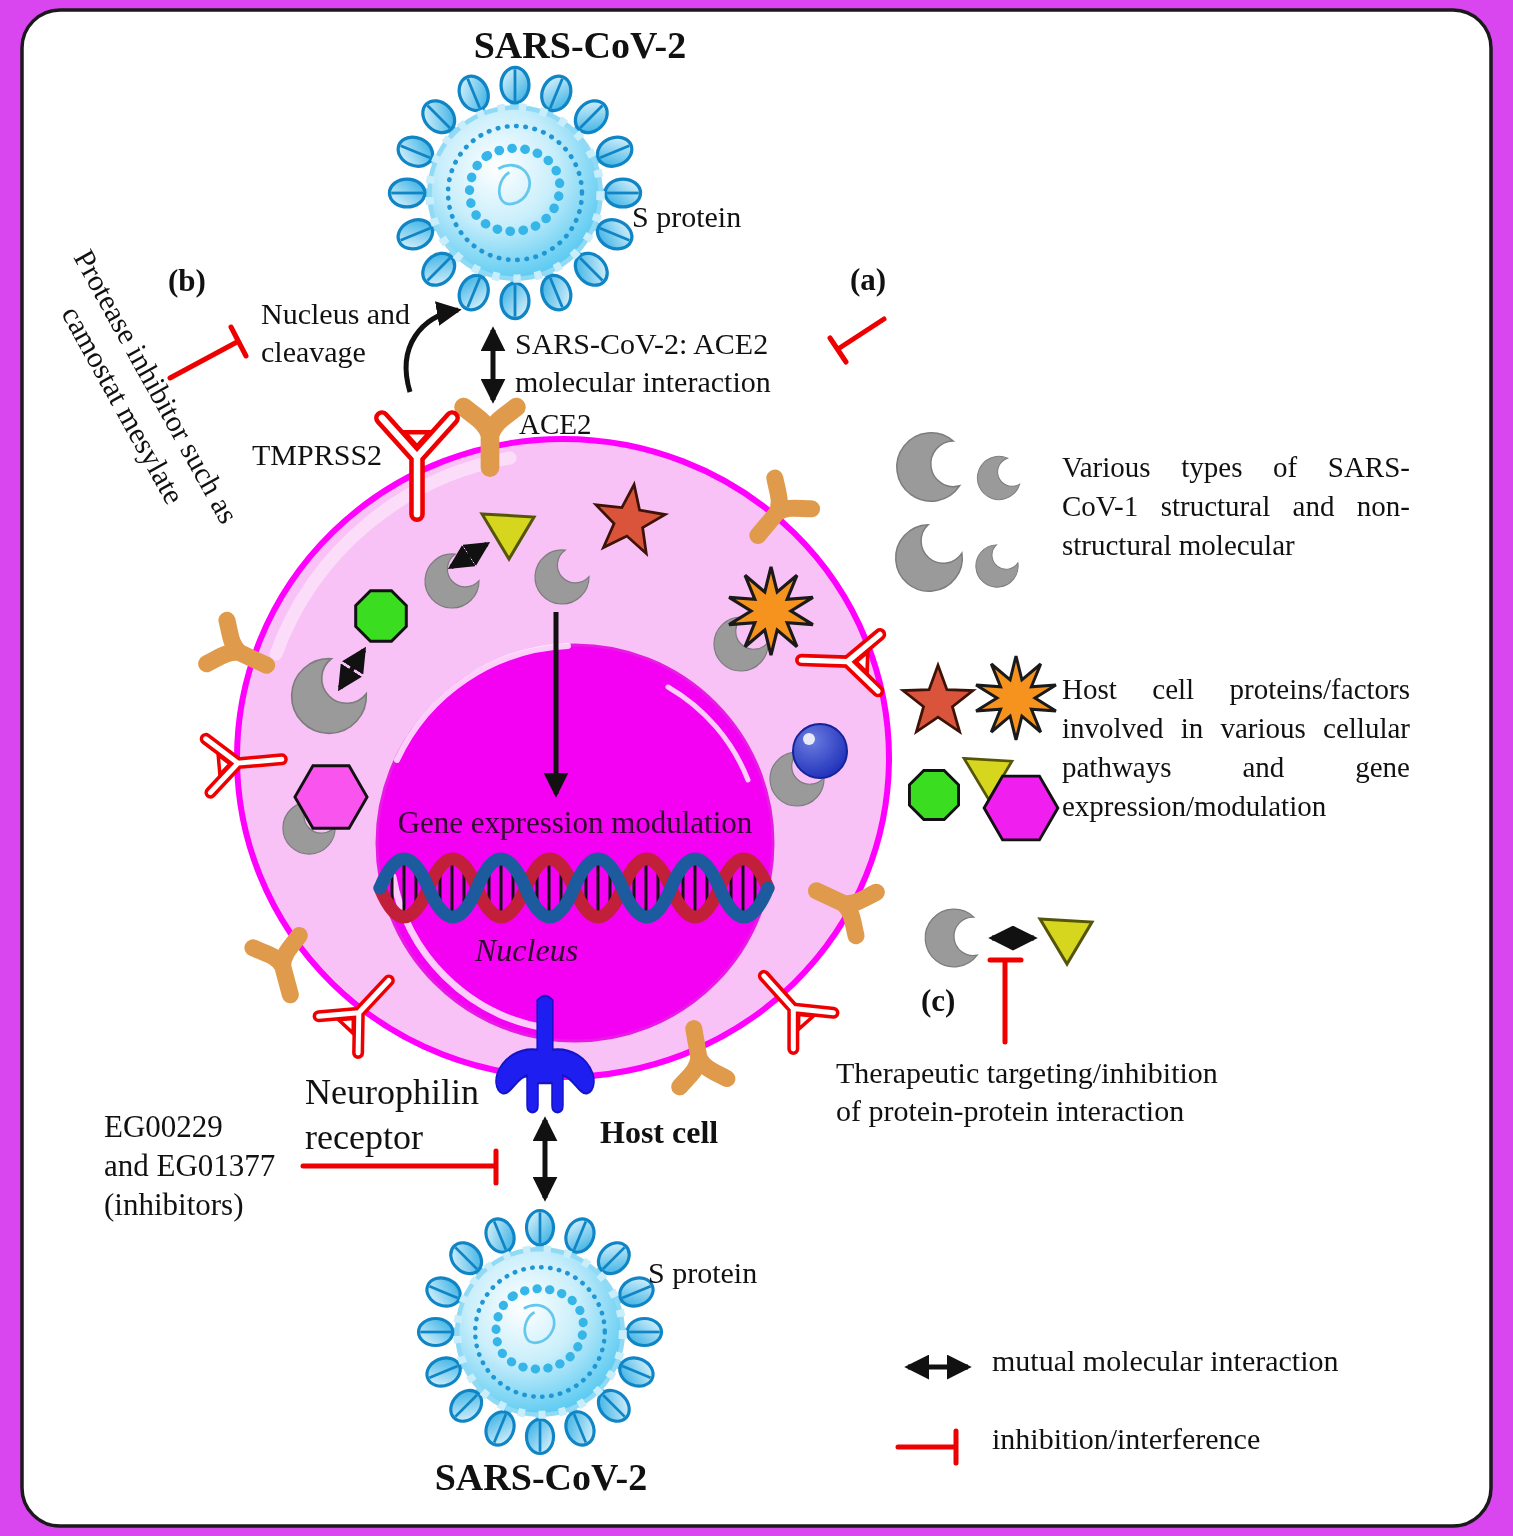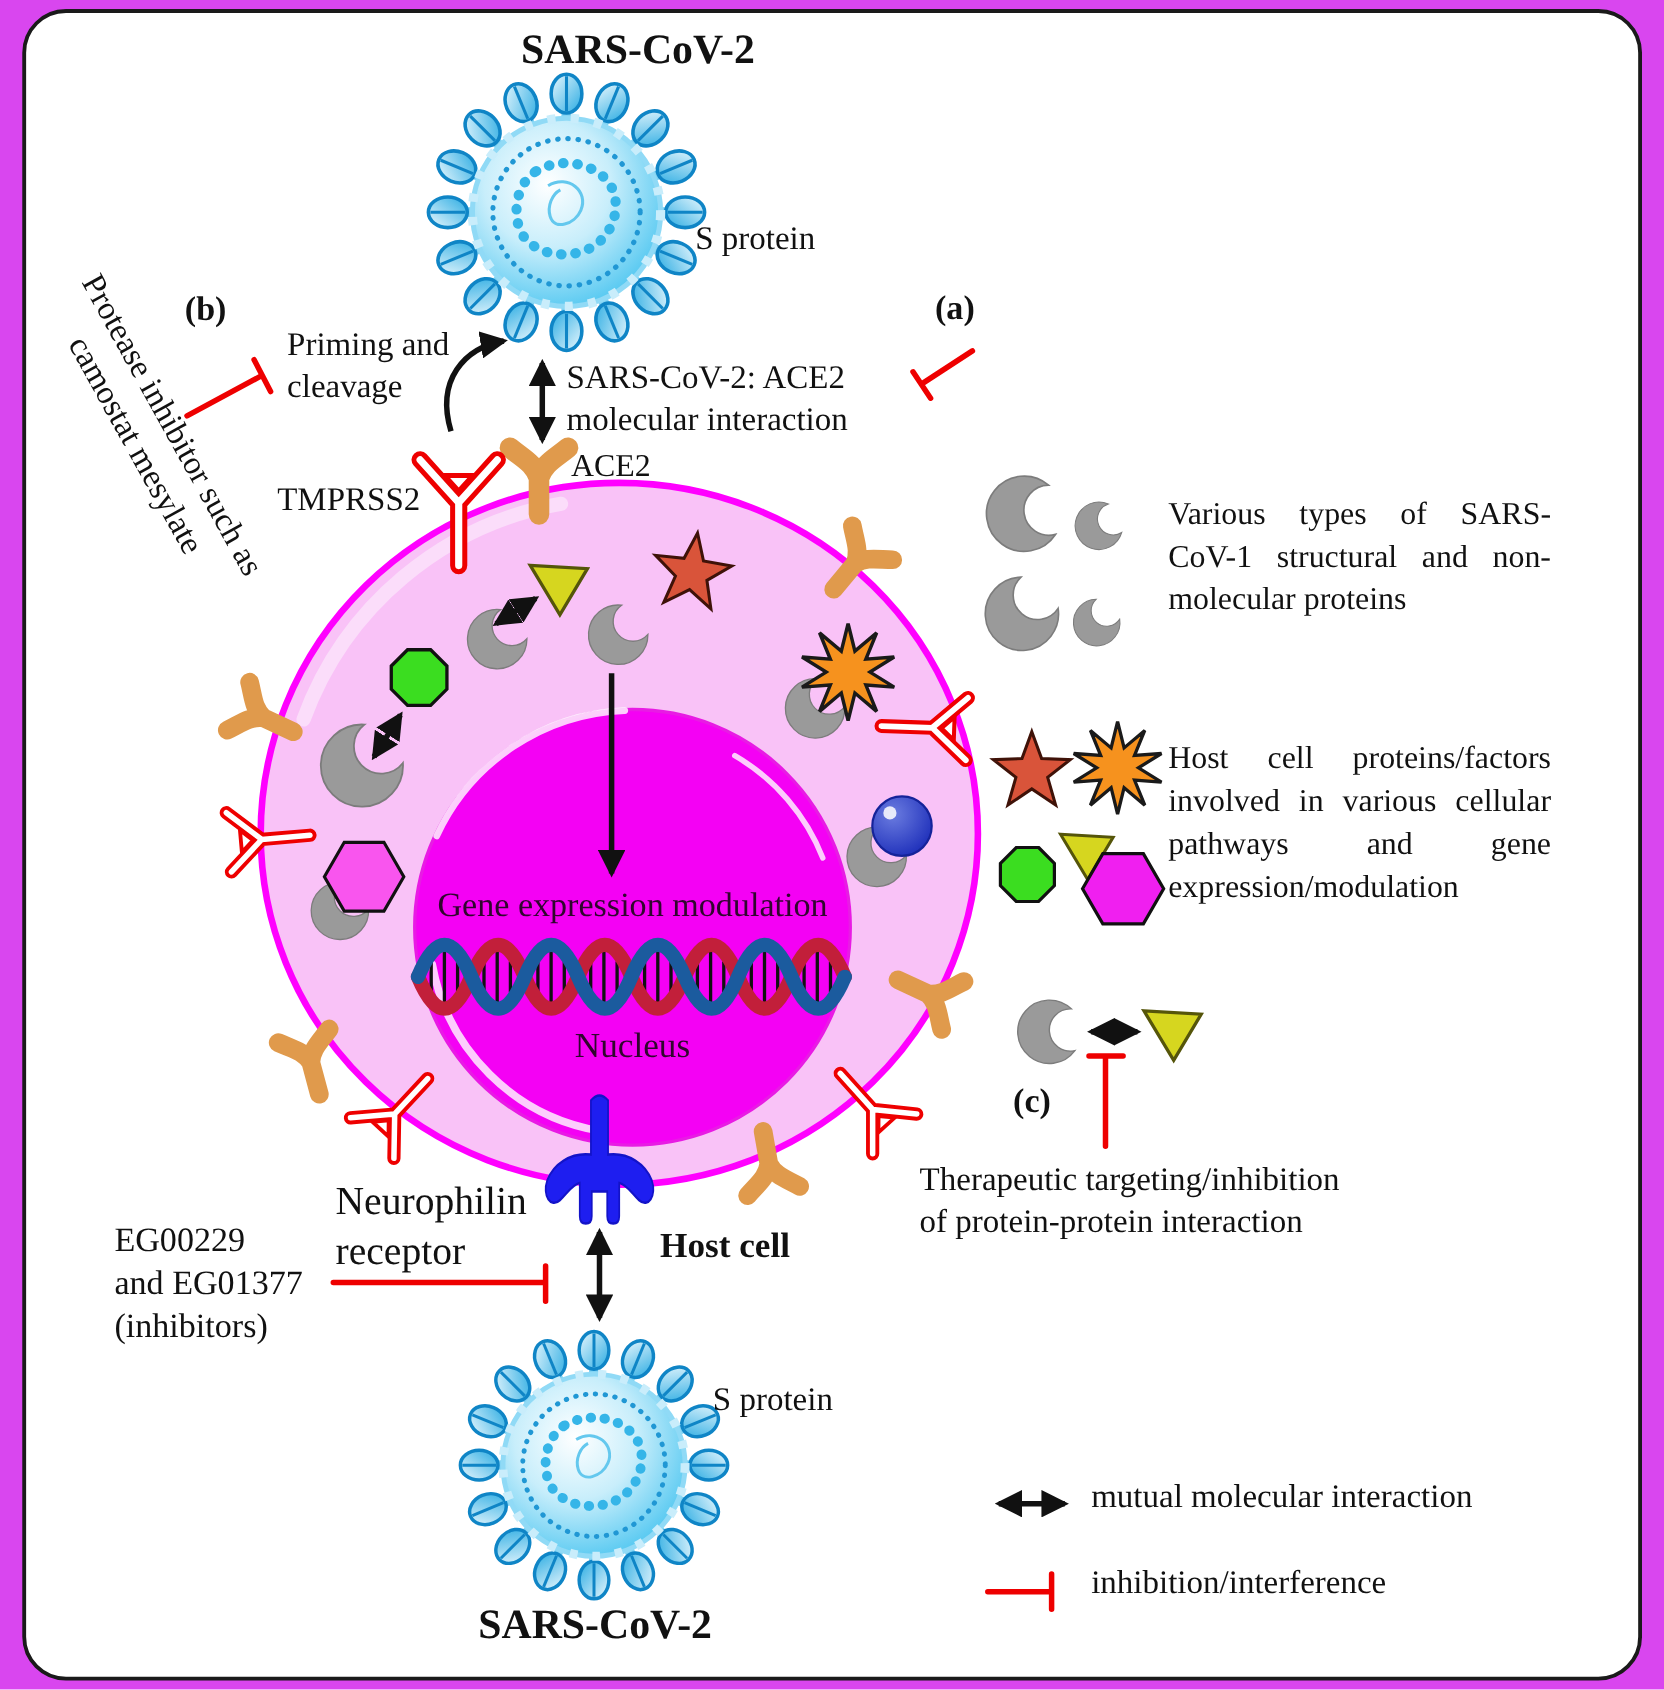--- a/index.html
+++ b/index.html
@@ -14,21 +14,21 @@
   .t-b{left:168px;top:262px;font-size:31px;font-weight:bold;}
   .t-protease{left:-50px;top:358px;width:380px;text-align:center;font-size:30px;
               transform:rotate(61deg);transform-origin:50% 50%;}
   .t-priming{left:261px;top:295px;font-size:30px;}
   .t-a{left:850px;top:261px;font-size:31px;font-weight:bold;}
   .t-thera-a{left:902px;top:233px;font-size:30px;}
   .t-interaction{left:515px;top:325px;font-size:30px;}
   .t-ace2{left:519px;top:406px;font-size:29px;}
   .t-tmprss2{left:252px;top:436px;font-size:30px;}
   .t-gene{left:363px;top:804px;width:424px;text-align:center;font-size:31px;color:#30062e;}
-  .t-nucleus{left:475px;top:930px;width:200px;text-align:center;font-size:32px;color:#30062e;}
+  .t-nucleus{left:475px;top:930px;width:200px;font-size:32px;color:#30062e;font-style:italic;}
   .t-neuro{left:305px;top:1070px;width:184px;text-align:left;font-size:36px;}
   .t-inhibitors{left:104px;top:1108px;font-size:31px;}
   .t-hostcell{left:600px;top:1112px;font-size:32px;font-weight:bold;}
   .t-sprotein-bottom{left:648px;top:1254px;font-size:30px;}
   .t-title-bottom{left:430px;top:1454px;width:222px;text-align:center;font-size:38px;font-weight:bold;}
   .t-leg1{left:1062px;top:448px;width:348px;font-size:29px;line-height:1.34;}
   .t-leg2{left:1062px;top:670px;width:348px;font-size:29px;line-height:1.34;}
   .t-c{left:921px;top:982px;font-size:31px;font-weight:bold;}
   .t-thera-c{left:836px;top:1054px;font-size:30px;}
   .t-mutual{left:992px;top:1342px;font-size:30px;}
@@ -222,21 +222,21 @@
 </svg>
 
 <div class="txt t-title-top">SARS-CoV-2</div>
 <div class="txt t-sprotein-top">S protein</div>
 <div class="txt t-b">(b)</div>
 <div class="txt t-protease">
   <div>Protease inhibitor such as</div>
   <div>camostat mesylate</div>
 </div>
 <div class="txt t-priming">
-  <div>Priming and</div>
+  <div>Nucleus and</div>
   <div>cleavage</div>
 </div>
 <div class="txt t-a">(a)</div>
 <div class="txt t-interaction">
   <div>SARS-CoV-2: ACE2</div>
   <div>molecular interaction</div>
 </div>
 <div class="txt t-ace2">ACE2</div>
 <div class="txt t-tmprss2">TMPRSS2</div>
 <div class="txt t-gene">Gene expression modulation</div>
@@ -250,21 +250,21 @@
   <div>and EG01377</div>
   <div>(inhibitors)</div>
 </div>
 <div class="txt t-hostcell">Host cell</div>
 <div class="txt t-sprotein-bottom">S protein</div>
 <div class="txt t-title-bottom">SARS-CoV-2</div>
 
 <div class="txt t-leg1">
   <div class="jl">Various types of SARS-</div>
   <div class="jl">CoV-1 structural and non-</div>
-  <div class="wrap">molecular proteins</div>
+  <div class="wrap">structural molecular</div>
 </div>
 <div class="txt t-leg2">
   <div class="jl">Host cell proteins/factors</div>
   <div class="jl">involved in various cellular</div>
   <div class="jl">pathways and gene</div>
   <div class="wrap">expression/modulation</div>
 </div>
 <div class="txt t-c">(c)</div>
 <div class="txt t-mutual">mutual molecular interaction</div>
 <div class="txt t-thera-c">

